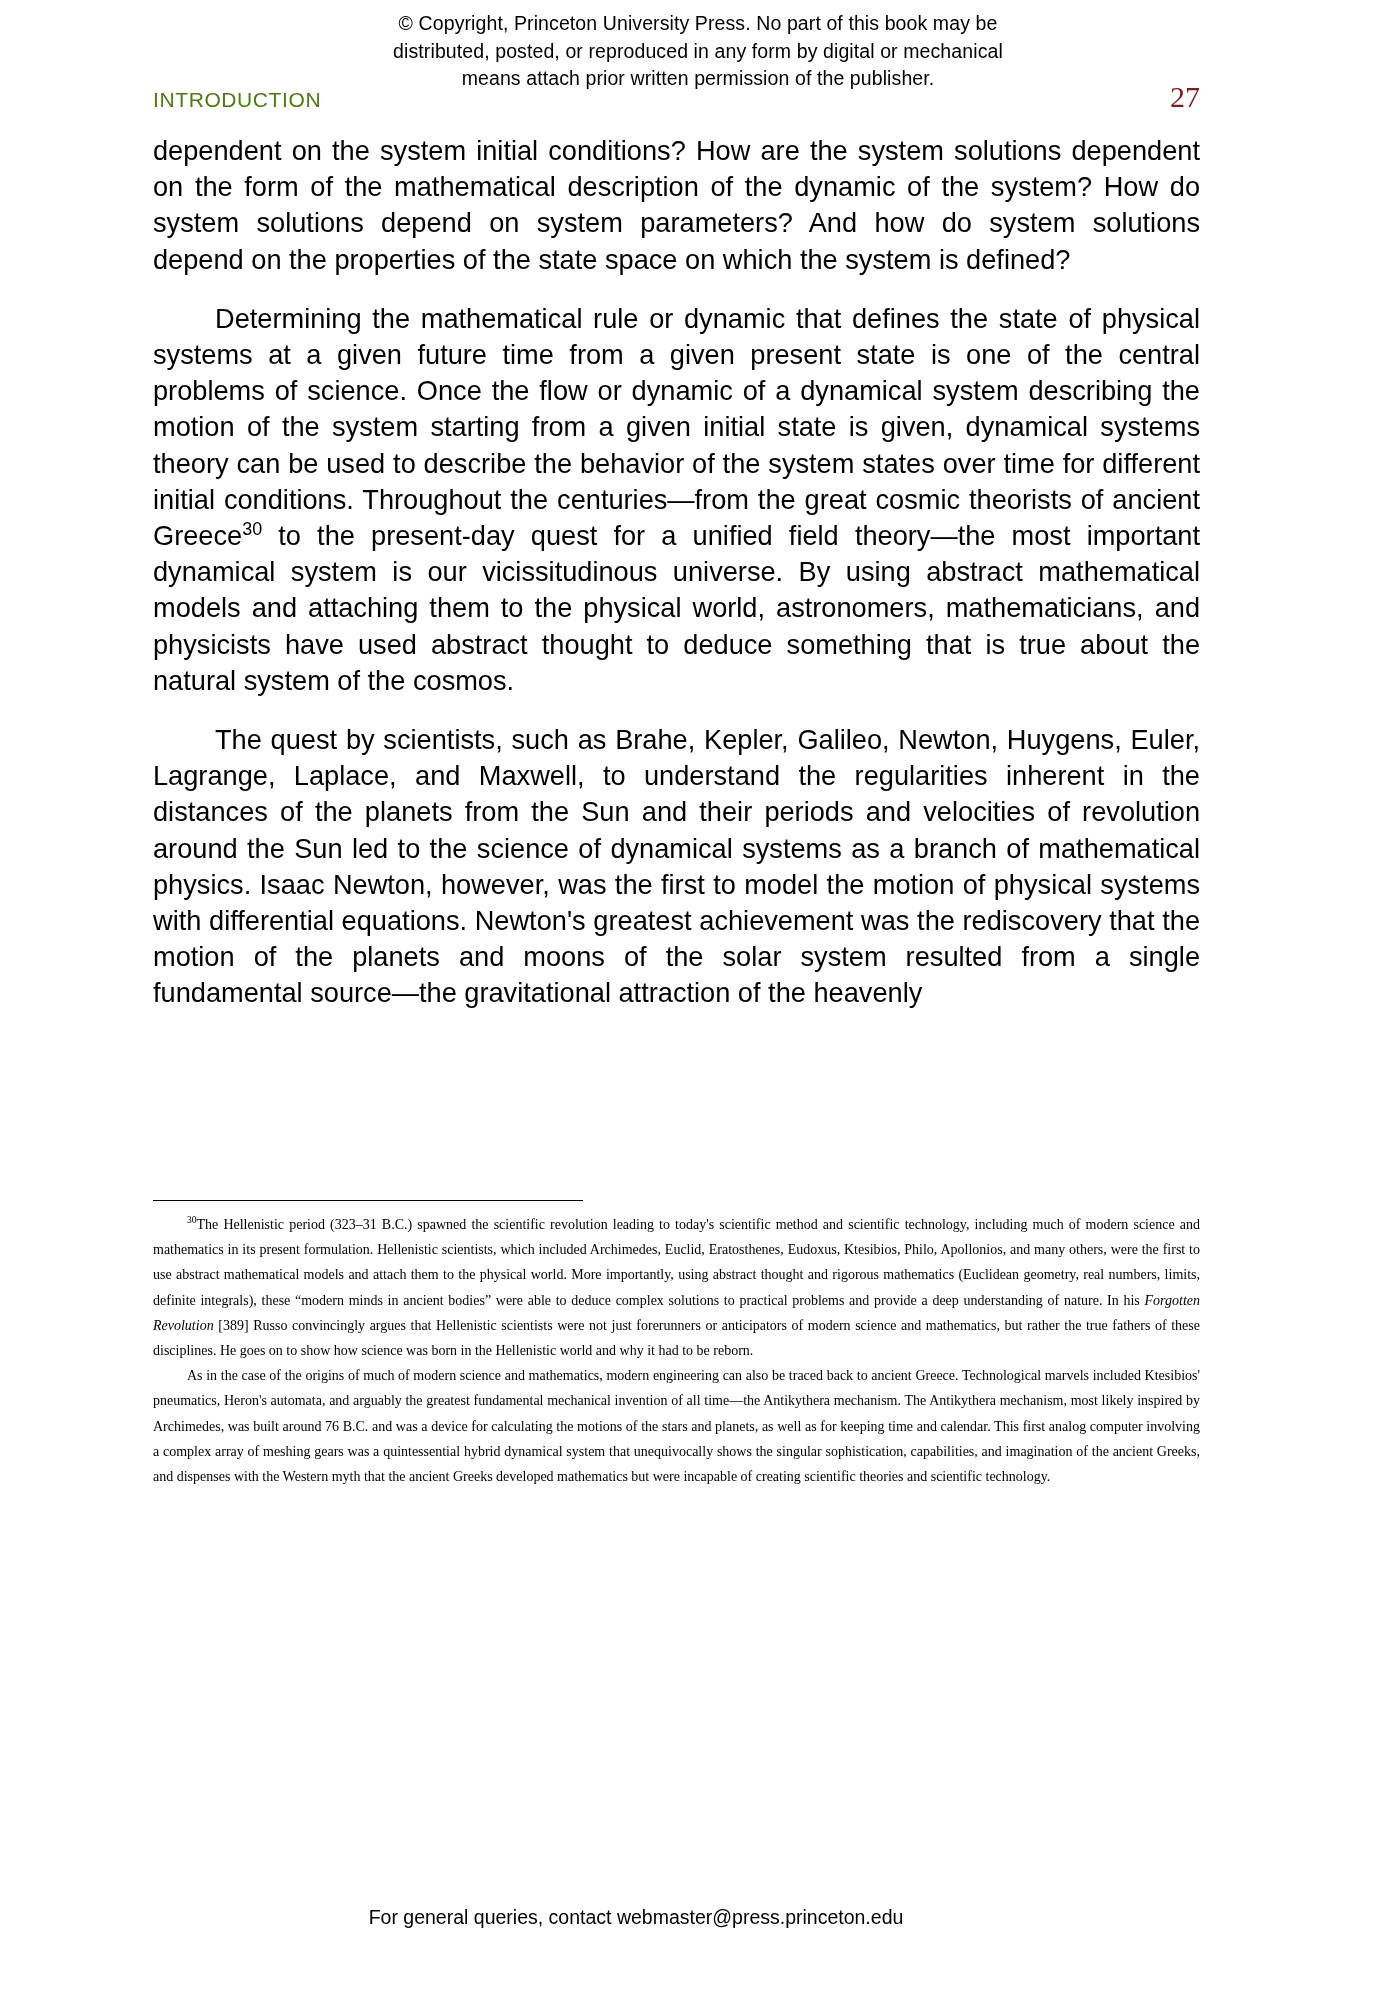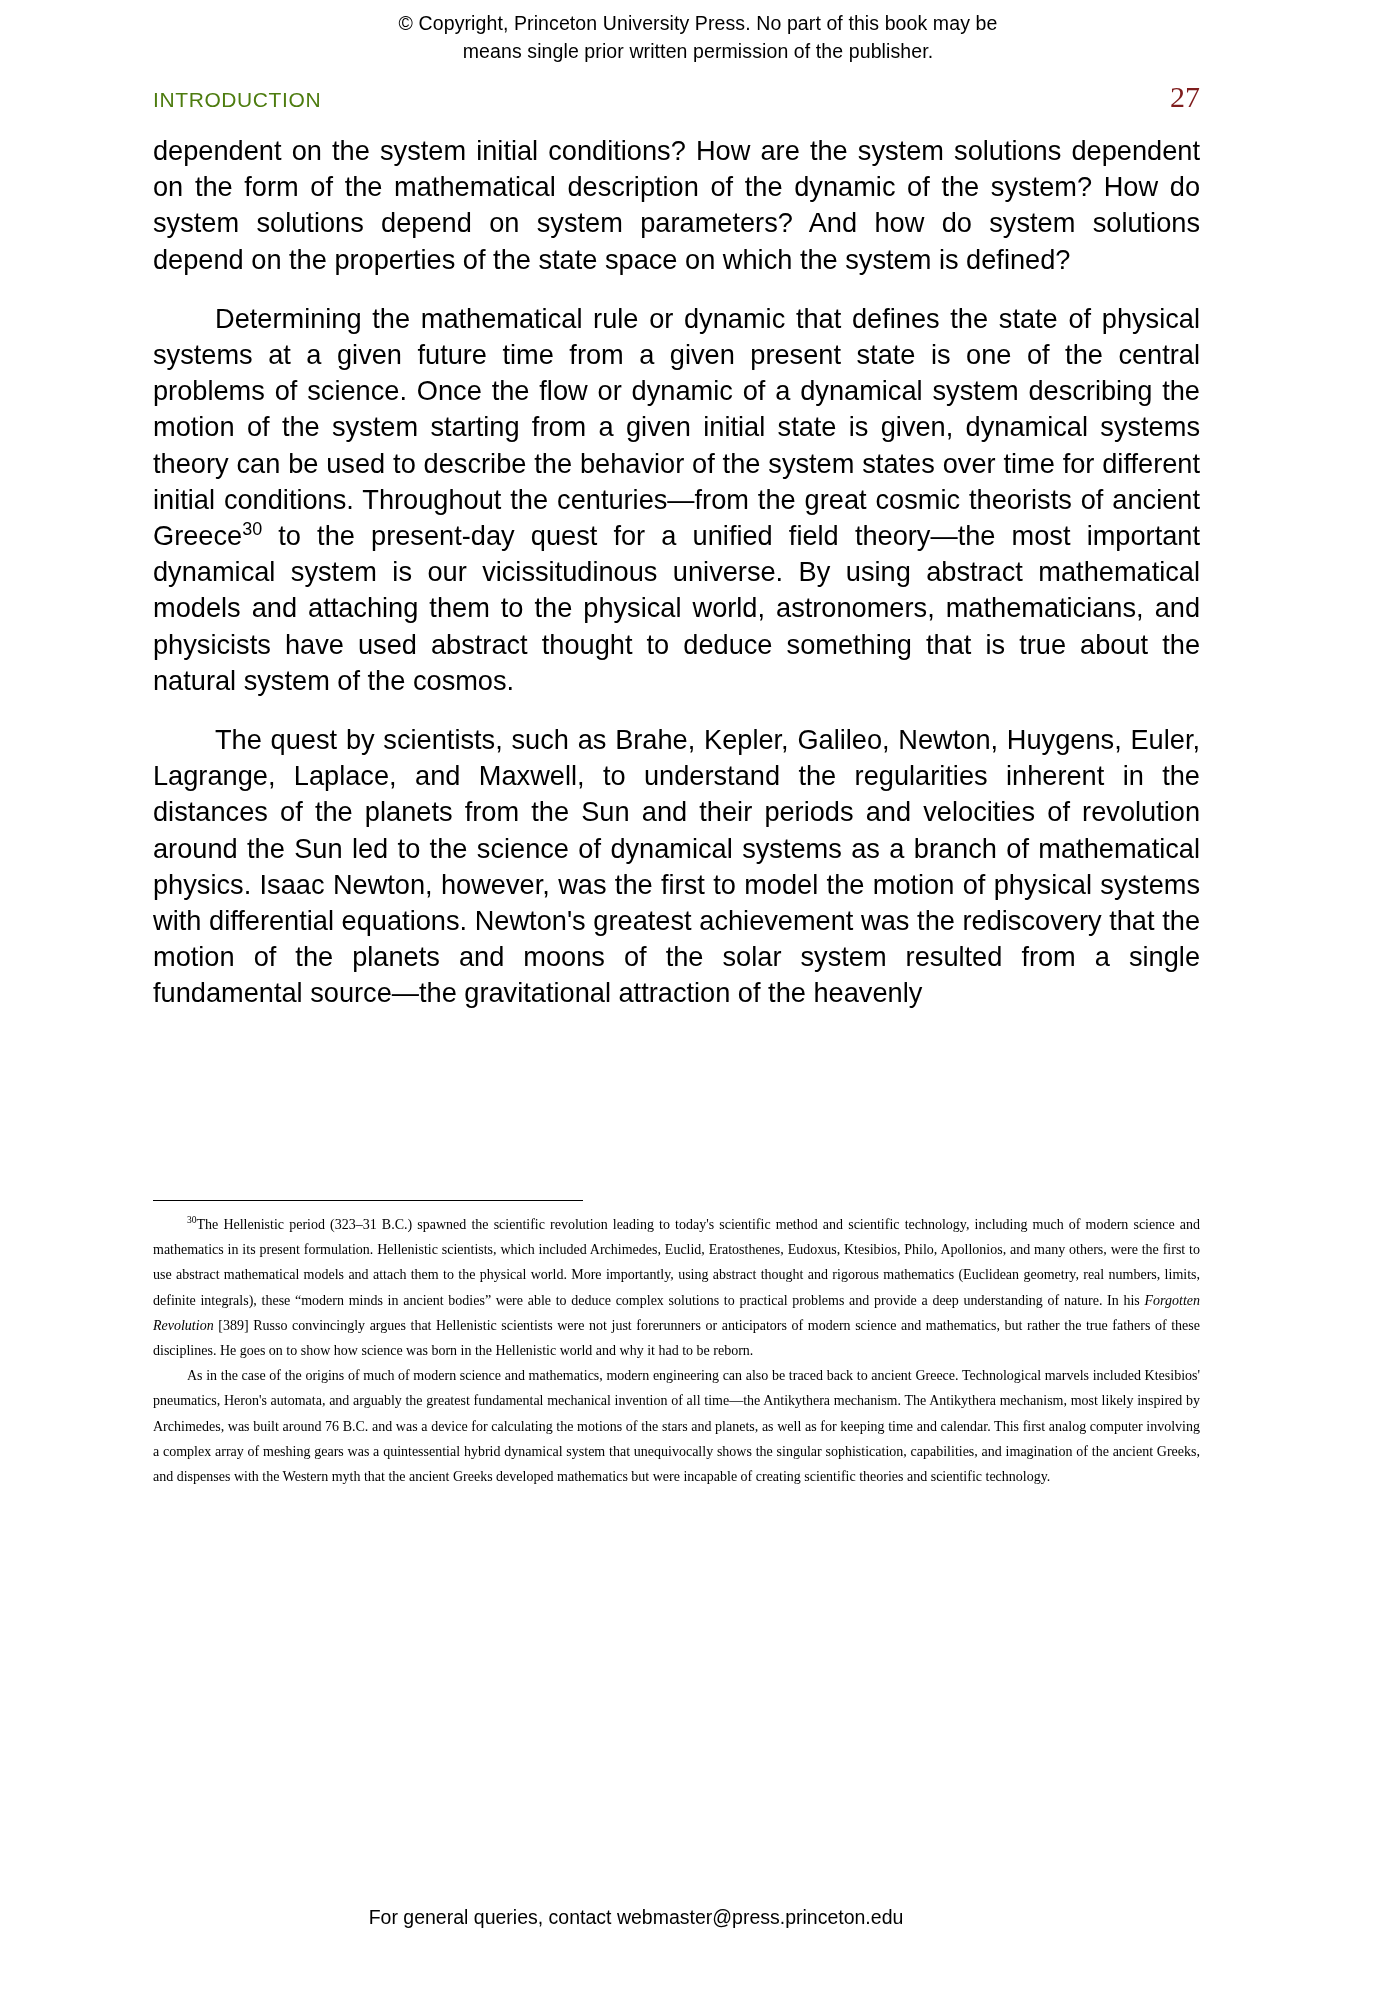--- a/index.html
+++ b/index.html
@@ -125,21 +125,22 @@
     font-family: "Liberation Sans", sans-serif;
     font-size: 19.5px;
     color: #000;
   }
 </style>
 </head>
 <body>
 
 <div class="copyright">
   <span class="cline">© Copyright, Princeton University Press. No part of this book may be</span>
-  <span class="cline">means single prior written permission of the publisher.</span>
+  <span class="cline">distributed, posted, or reproduced in any form by digital or mechanical</span>
+  <span class="cline">means attach prior written permission of the publisher.</span>
 </div>
 
 <div class="runhead">
   <span class="runhead-title">INTRODUCTION</span>
   <span class="runhead-page">27</span>
 </div>
 
 <div class="body-area">
 
   <p class="para">dependent on the system initial conditions? How are the system solutions dependent on the form of the mathematical description of the dynamic of the system? How do system solutions depend on system parameters? And how do system solutions depend on the properties of the state space on which the system is defined?</p>

